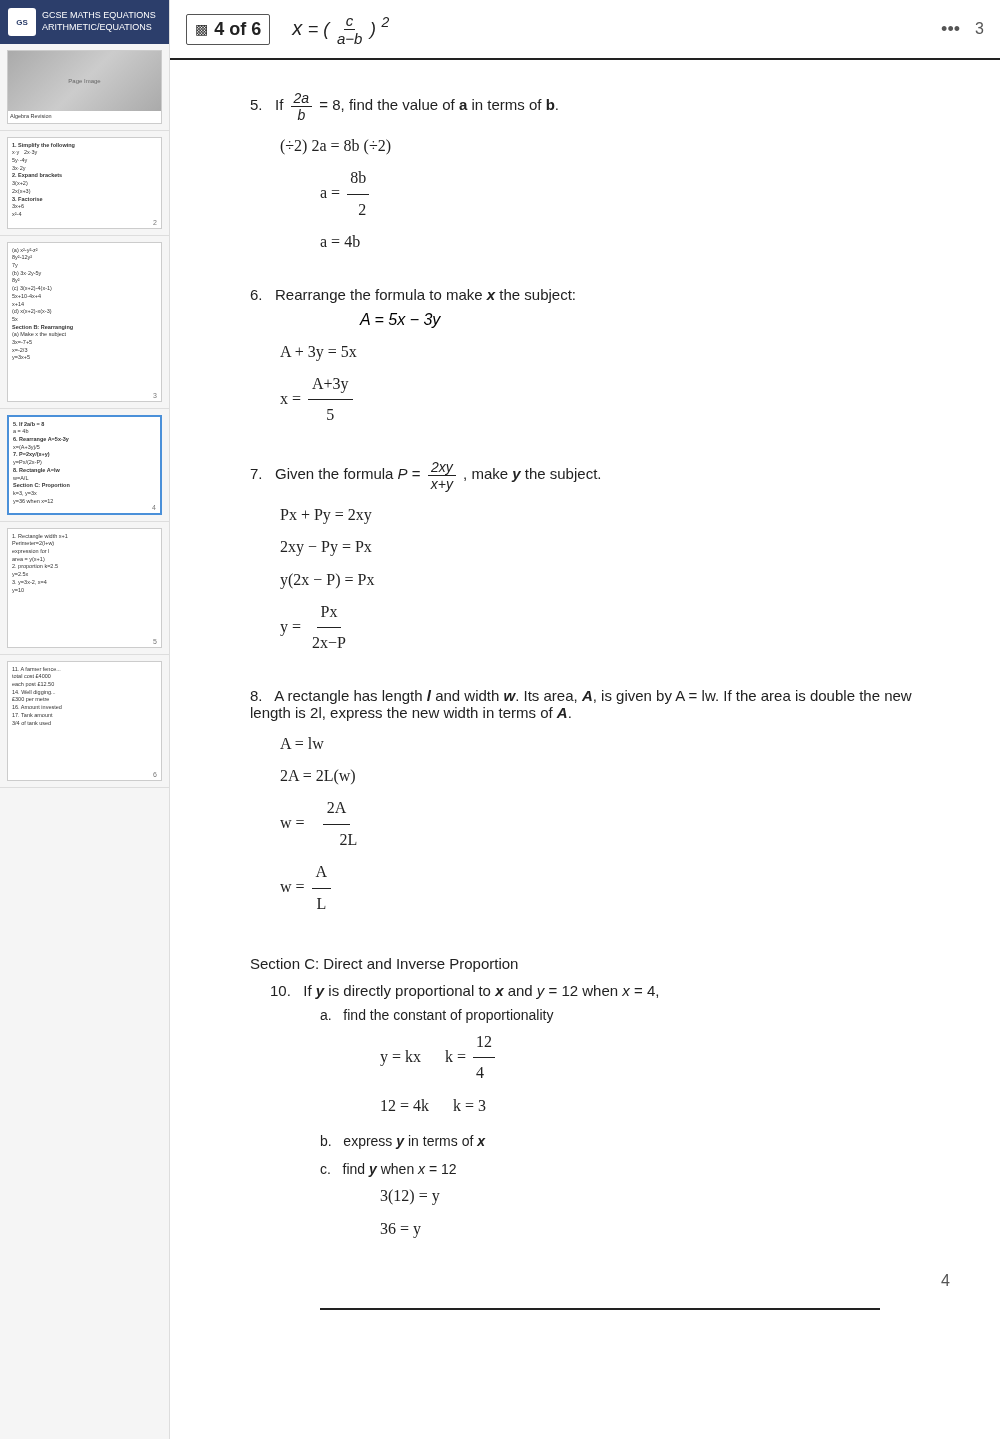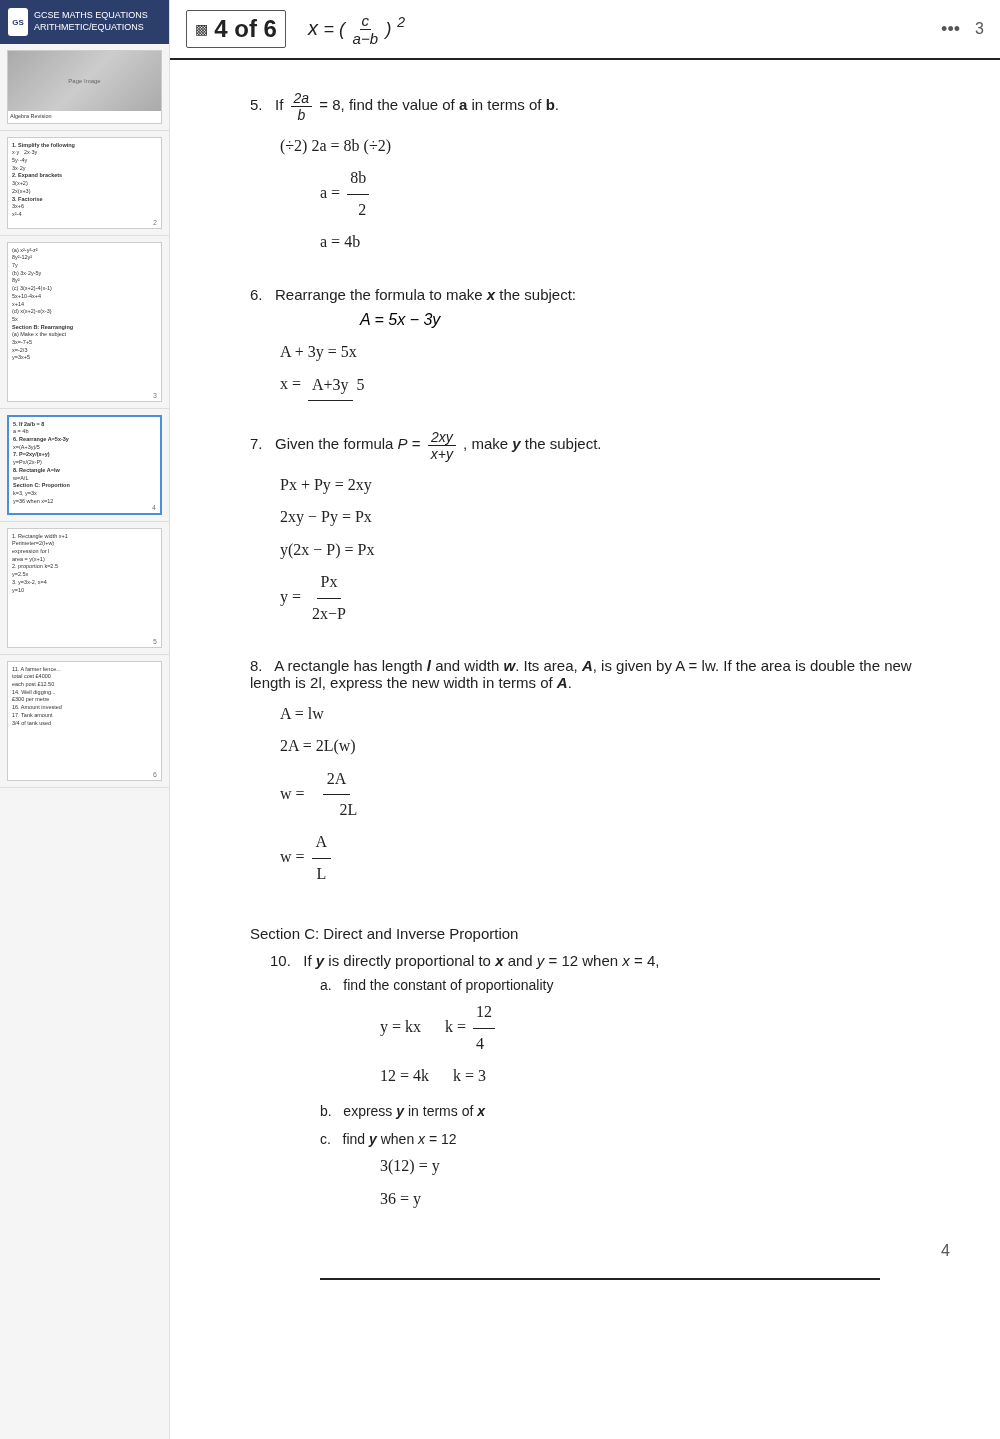--- a/index.html
+++ b/index.html
@@ -24,21 +24,21 @@
 
     .sidebar-header {
       background: #2c3e6b;
       padding: 8px;
       display: flex;
       align-items: center;
       gap: 6px;
     }
 
     .sidebar-logo {
-      width: 20px;
+      width: 28px;
       height: 28px;
       background: #fff;
       border-radius: 3px;
       display: flex; align-items: center; justify-content: center;
       font-size: 8px; color: #2c3e6b; font-weight: bold;
     }
 
     .sidebar-title {
       color: #fff;
       font-size: 9px;
@@ -117,21 +117,21 @@
       padding: 4px 8px;
       border-radius: 2px;
     }
 
     .page-counter-icon {
       font-size: 14px;
       color: #333;
     }
 
     .page-counter-text {
-      font-size: 24px;
+      font-size: 18px;
       font-weight: bold;
       color: #222;
     }
 
     .formula-display {
       font-size: 20px;
       font-style: italic;
       color: #222;
       margin-left: 10px;
     }
@@ -397,21 +397,21 @@
       <div class="question-title">
         6. &nbsp; Rearrange the formula to make <b><i>x</i></b> the subject:
       </div>
       <div style="text-align: center; font-style:italic; font-size:16px; margin-bottom:8px; margin-left:30px; text-align:left; padding-left:80px;">
         <i>A</i> = 5<i>x</i> − 3<i>y</i>
       </div>
       <div class="math-work">
         <span class="math-line">A + 3y = 5x</span>
         <span class="math-line">
           x =
-          <span style="display:inline-flex; flex-direction:row; align-items:center; vertical-align:middle; margin:0 3px;">
+          <span style="display:inline-flex; flex-direction:column; align-items:center; vertical-align:middle; margin:0 3px;">
             <span style="border-bottom:1px solid #222; padding:0 4px;">A+3y</span>
             <span style="padding:0 4px;">5</span>
           </span>
         </span>
       </div>
     </div>
 
     <div class="question-block">
       <div class="question-title">
         7. &nbsp; Given the formula <i>P</i> =

